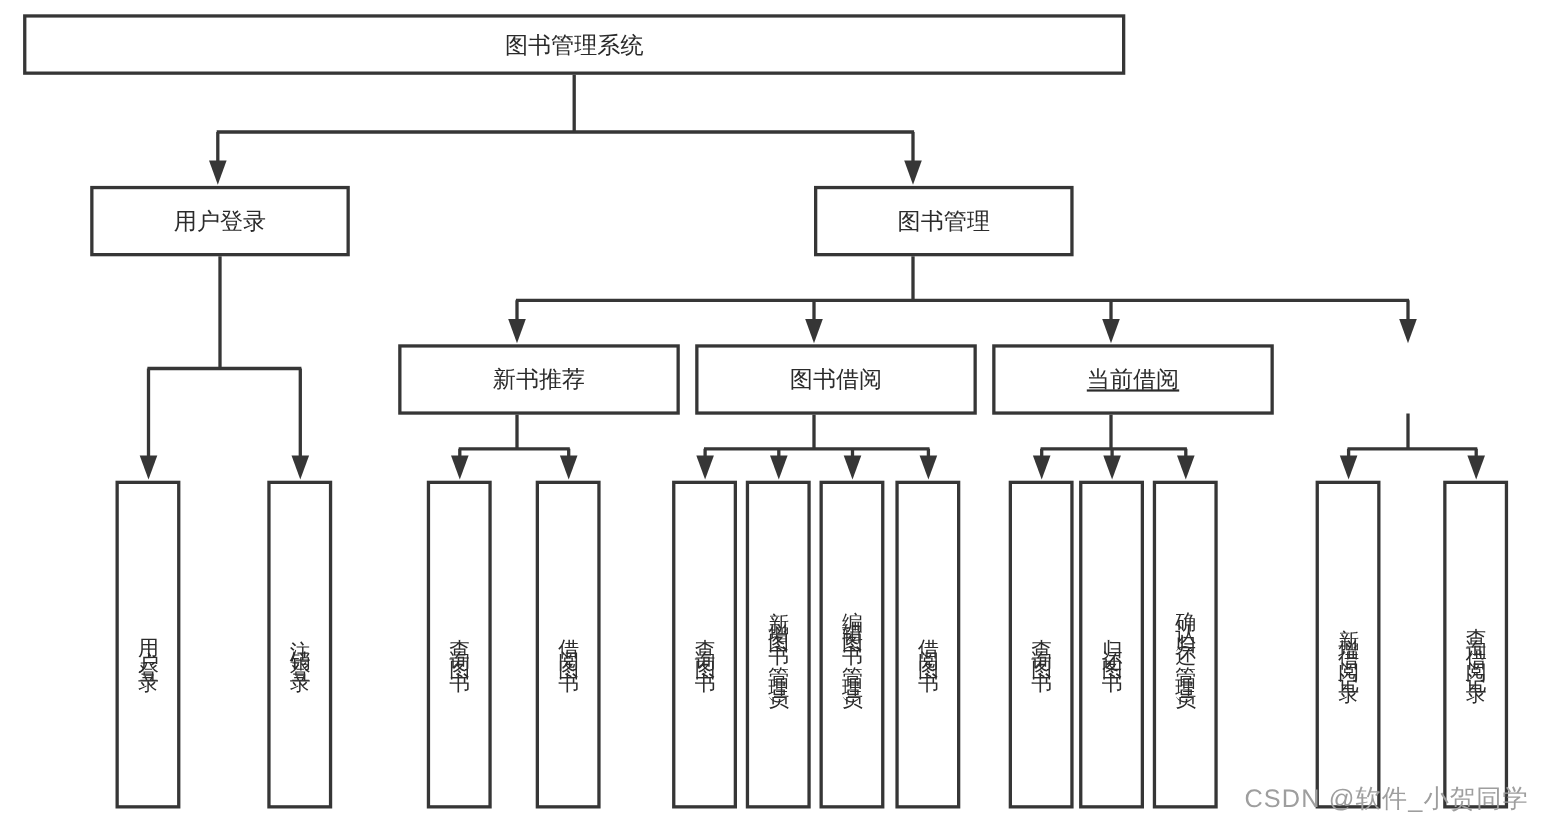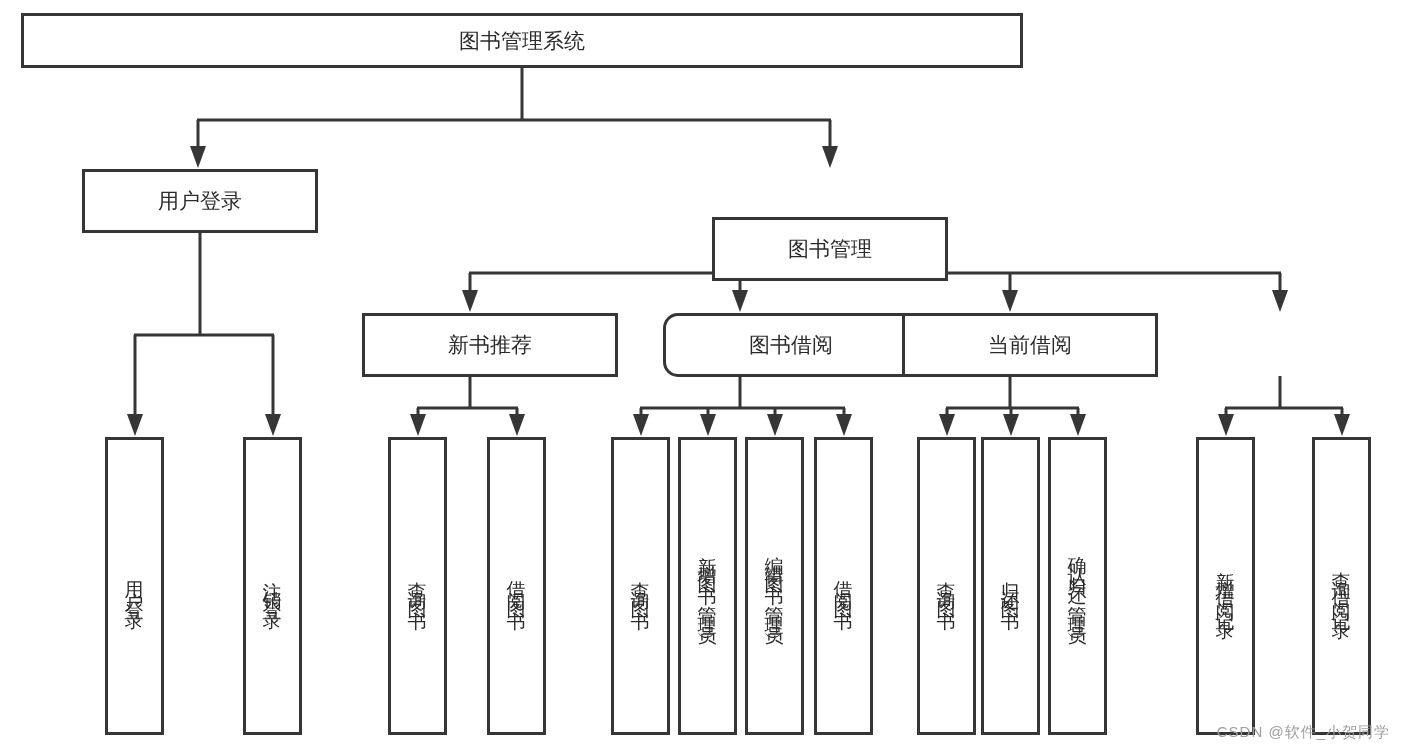--- a/index.html
+++ b/index.html
@@ -50,21 +50,21 @@
     text-orientation: mixed;
     font-size: 19px;
     line-height: 1;
     letter-spacing: 10px;
     white-space: nowrap;
   }
   .watermark {
     position: absolute;
     right: 15px;
     bottom: 5px;
-    font-size: 15px;
+    font-size: 23px;
     color: #9e9e9e;
     z-index: 5;
     letter-spacing: 1px;
   }
 </style>
 </head>
 <body>
 
 <div class="stage">
 
@@ -111,25 +111,25 @@
       <polygon points="1070,414 1086,414 1078,436"></polygon>
 
       <polygon points="1218,414 1234,414 1226,436"></polygon>
       <polygon points="1334,414 1350,414 1342,436"></polygon>
     </g>
   </svg>
 
   <div class="node node-root">图书管理系统</div>
 
   <div class="node node-h lv2" style="left:82px;">用户登录</div>
-  <div class="node node-h lv2" style="left:712px;margin-top:48px;">图书管理</div>
+  <div class="node node-h lv2" style="left:740px;">图书管理</div>
 
   <div class="node node-h lv3" style="left:362px;">新书推荐</div>
-  <div class="node node-h lv3" style="left:663px;border-radius:15px;">图书借阅</div>
-  <div class="node node-h lv3" style="left:902px;">当前借阅</div>
+  <div class="node node-h lv3" style="left:632px;">图书借阅</div>
+  <div class="node node-h lv3" style="left:902px;text-decoration:underline;">当前借阅</div>
 
   <div class="node leaf" style="left:105px;">
     <span class="vtext">用户登录</span>
   </div>
   <div class="node leaf" style="left:243px;">
     <span class="vtext">注销登录</span>
   </div>
 
   <div class="node leaf" style="left:388px;">
     <span class="vtext">查询图书</span>

